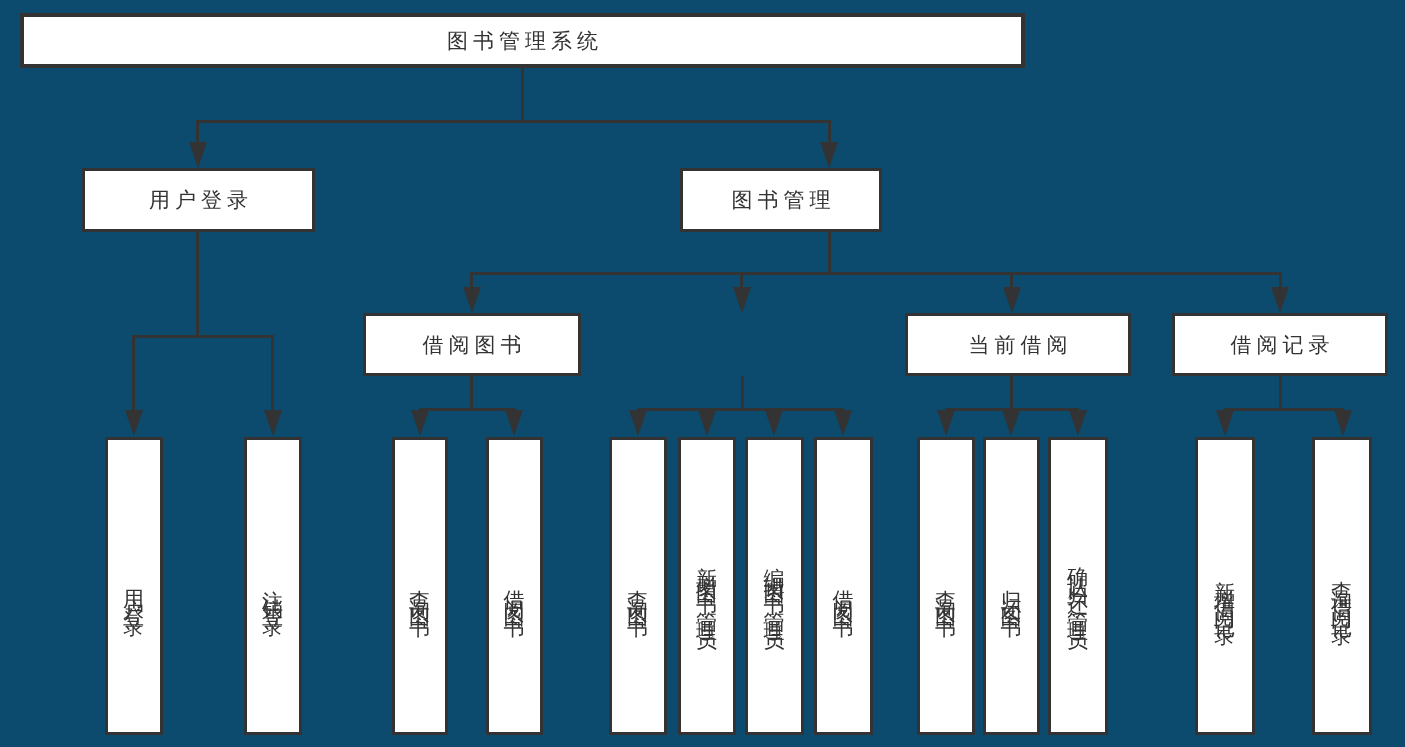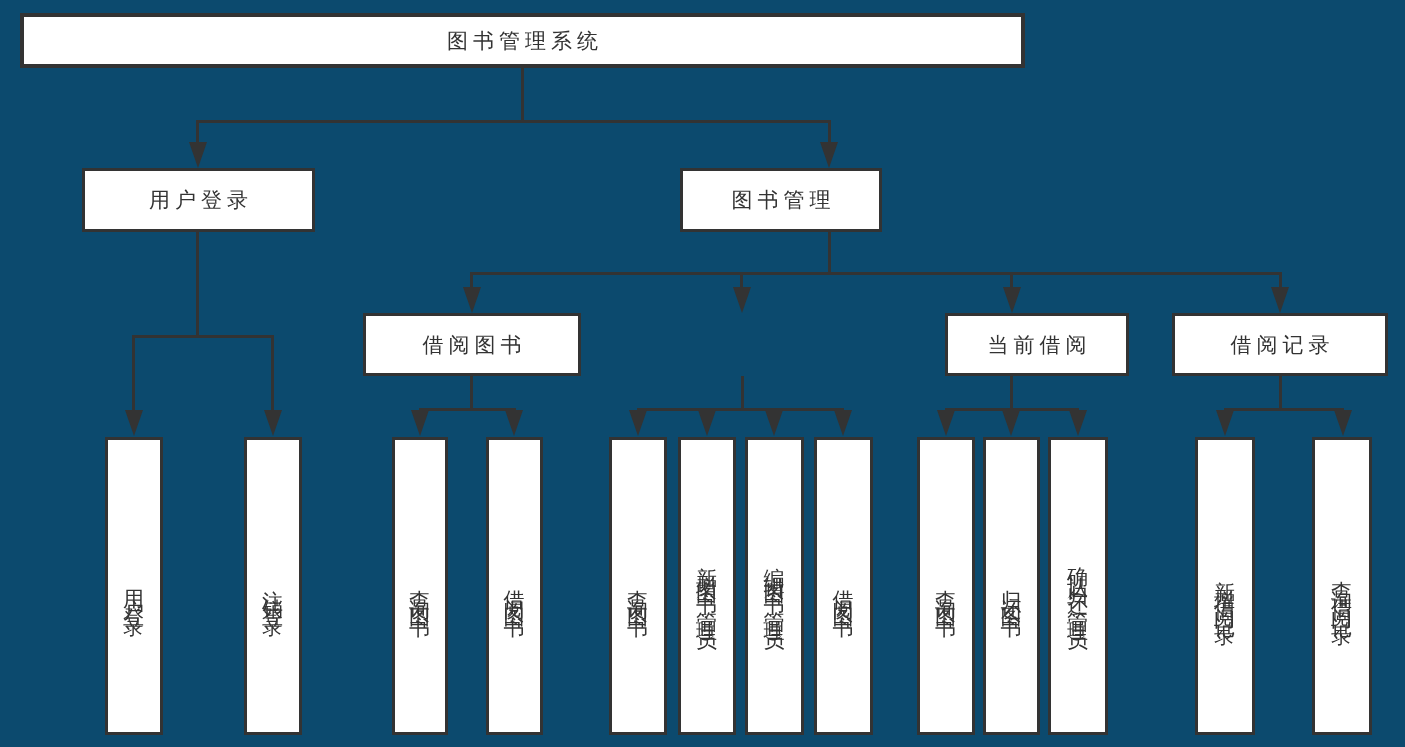--- a/index.html
+++ b/index.html
@@ -72,21 +72,21 @@
   <div class="vline" style="left:740px;top:272px;height:20px;"></div>
   <div class="arrow" style="left:733px;top:287px;"></div>
   <div class="vline" style="left:1010px;top:272px;height:20px;"></div>
   <div class="arrow" style="left:1003px;top:287px;"></div>
   <div class="vline" style="left:1279px;top:272px;height:20px;"></div>
   <div class="arrow" style="left:1271px;top:287px;"></div>
 
   <div class="node" style="left:363px;top:313px;width:218px;height:63px;">
     <span class="hlabel">借阅图书</span>
   </div>
-  <div class="node" style="left:905px;top:313px;width:184px;height:63px;margin-left:40px;">
+  <div class="node" style="left:905px;top:313px;width:226px;height:63px;">
     <span class="hlabel">当前借阅</span>
   </div>
   <div class="node" style="left:1172px;top:313px;width:216px;height:63px;">
     <span class="hlabel">借阅记录</span>
   </div>
 
   <div class="vline" style="left:470px;top:376px;height:32px;"></div>
   <div class="hline" style="left:419px;top:408px;width:97px;"></div>
   <div class="arrow" style="left:411px;top:410px;"></div>
   <div class="arrow" style="left:505px;top:410px;"></div>

